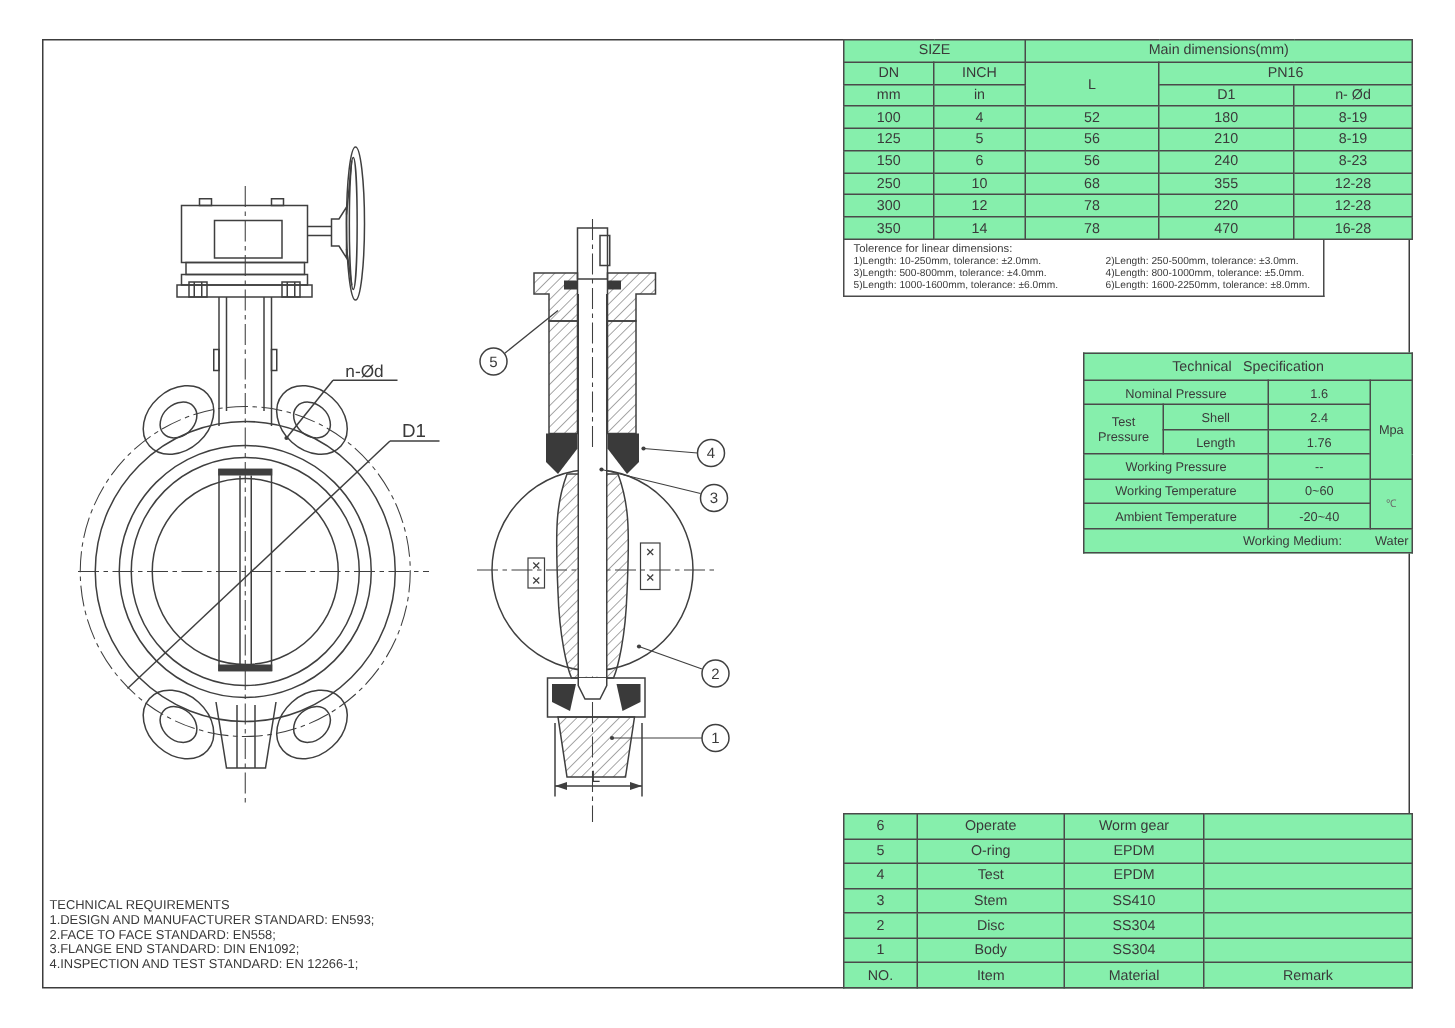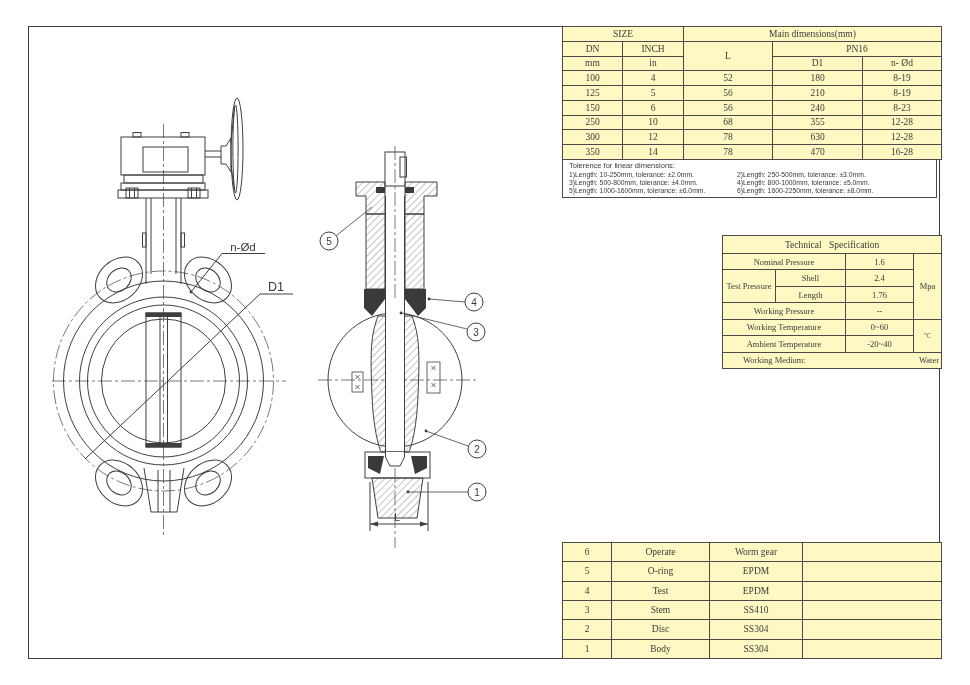--- a/index.html
+++ b/index.html
@@ -1,35 +1,35 @@
 <!DOCTYPE html>
 <html><head>
 <meta charset="utf-8">
 <style>
   html,body{margin:0;padding:0;background:#ffffff;}
   #sheet{position:relative;width:970px;height:685px;background:#ffffff;
          font-family:"Liberation Sans", sans-serif;color:#3a3a3a;overflow:hidden;}
   #frame{position:absolute;left:28px;top:26px;width:912px;height:633px;
          border:1.5px solid #3c3c3c;box-sizing:border-box;}
   svg text{font-family:"Liberation Sans", sans-serif;fill:#3a3a3a;}
-  .cad-table{position:absolute;border-collapse:collapse;table-layout:fixed;background:#fef9c3;font-family:Liberation Serif, serif;}
+  .cad-table{position:absolute;border-collapse:collapse;table-layout:fixed;background:#86efac;}
   .cad-table td{border:1px solid #4a4a4a;text-align:center;vertical-align:middle;
                 padding:0 2px;overflow:hidden;white-space:nowrap;}
   #size-table{left:562px;top:26px;width:379px;height:134px;font-size:9.5px;}
   #spec-table{left:722px;top:235px;width:219px;height:134px;font-size:8.5px;}
   #spec-table .spec-title{font-size:9.5px;word-spacing:5px;}
   #parts-table{left:562px;top:542px;width:379px;height:117px;font-size:9.5px;}
-  #tol-box{position:absolute;left:562px;top:160px;width:375px;height:38px;
+  #tol-box{position:absolute;left:562px;top:160px;width:321px;height:38px;
            border:1px solid #4a4a4a;border-top:none;box-sizing:border-box;
            padding:2px 0 0 6px;}
   #tol-box .tol-title{font-size:7.5px;line-height:8.5px;}
   #tol-grid{display:grid;grid-template-columns:168px 1fr;font-size:6.8px;line-height:8.2px;}
   #tech-req{position:absolute;left:33px;top:599px;font-size:8.6px;line-height:9.8px;white-space:nowrap;}
   #footer-note{position:absolute;left:31px;top:662px;font-size:8px;white-space:nowrap;}
-  .medium-row{display:flex;justify-content:space-between;padding-left:18px;}
+  .medium-row{display:flex;justify-content:flex-end;padding-left:18px;gap:22px;}
 </style>
 </head>
 <body>
 
 <div id="sheet">
   <div id="frame"></div>
 
   <svg width="970" height="685" viewBox="0 0 970 685" style="position:absolute;left:0;top:0;">
     <defs>
       <pattern id="hatch" patternUnits="userSpaceOnUse" width="5" height="5" patternTransform="rotate(45)">
@@ -267,21 +267,21 @@
       <td>250</td>
       <td>10</td>
       <td>68</td>
       <td>355</td>
       <td>12-28</td>
     </tr>
     <tr>
       <td>300</td>
       <td>12</td>
       <td>78</td>
-      <td>630</td>
+      <td>220</td>
       <td>12-28</td>
     </tr>
     <tr>
       <td>350</td>
       <td>14</td>
       <td>78</td>
       <td>470</td>
       <td>16-28</td>
     </tr>
   </tbody>
@@ -385,17 +385,30 @@
       <td>Disc</td>
       <td>SS304</td>
       <td></td>
     </tr>
     <tr>
       <td>1</td>
       <td>Body</td>
       <td>SS304</td>
       <td></td>
     </tr>
+    <tr>
+      <td>NO.</td>
+      <td>Item</td>
+      <td>Material</td>
+      <td>Remark</td>
+    </tr>
   </tbody>
     </table>
 
+  <div id="tech-req">
+    <div>TECHNICAL REQUIREMENTS</div>
+    <div>1.DESIGN AND MANUFACTURER STANDARD: EN593;</div>
+    <div>2.FACE TO FACE STANDARD: EN558;</div>
+    <div>3.FLANGE END STANDARD: DIN EN1092;</div>
+    <div>4.INSPECTION AND TEST STANDARD: EN 12266-1;</div>
+  </div>
 
 </div>
 
 </body></html>

